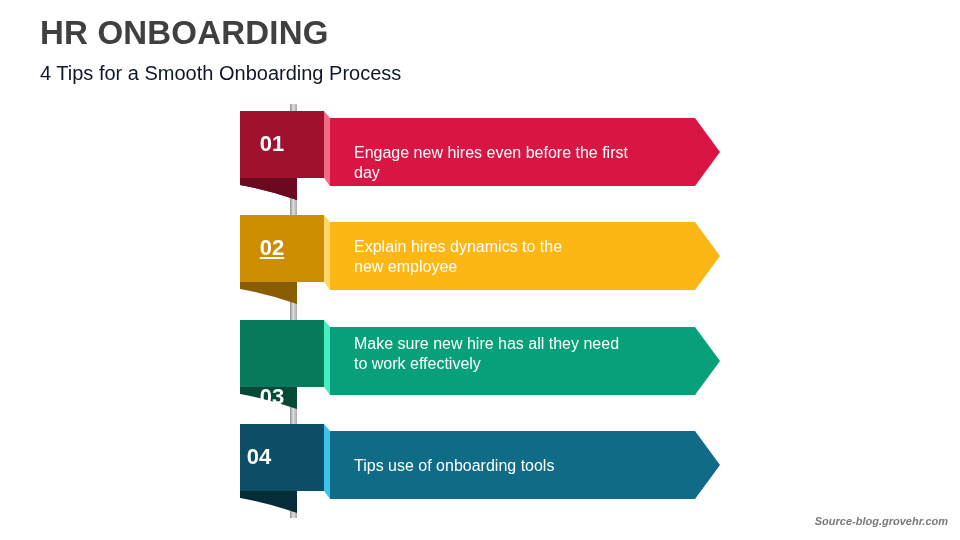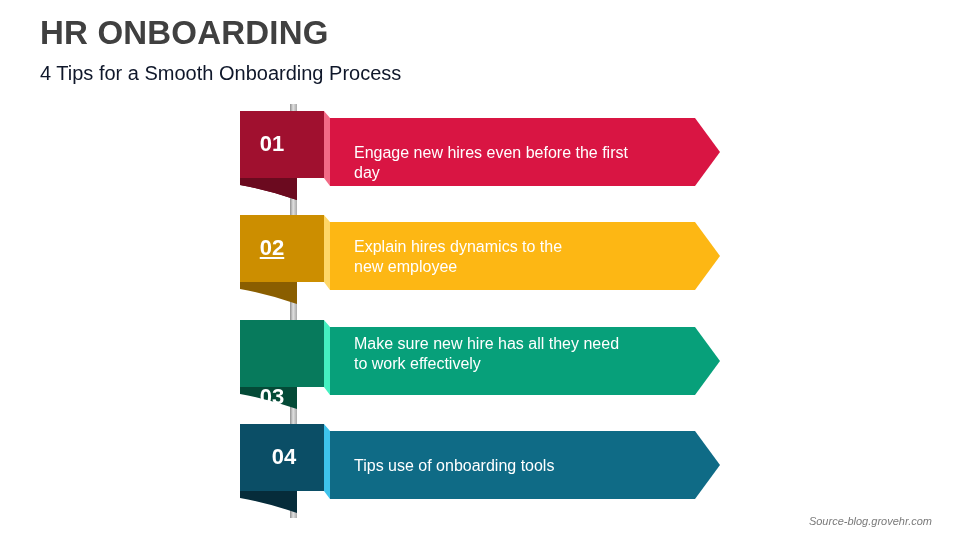--- a/index.html
+++ b/index.html
@@ -1,19 +1,19 @@
 <!DOCTYPE html>
 <html><head>
   <meta charset="utf-8">
   <style>
     html, body { margin:0; padding:0; }
     body { width:960px; height:540px; background:#ffffff; position:relative; overflow:hidden; font-family:"Liberation Sans", sans-serif; }
     .title { position:absolute; left:40px; top:14px; font-size:33px; font-weight:bold; color:#404040; letter-spacing:0.2px; }
     .subtitle { position:absolute; left:40px; top:62px; font-size:20px; color:#0f172a; }
-    .source { position:absolute; right:28px; top:515px; font-size:11px; font-weight:normal; font-style:italic; color:#7a7a7a; }
+    .source { position:absolute; right:12px; top:515px; font-size:11px; font-weight:bold; font-style:italic; color:#7a7a7a; }
     .pole { position:absolute; left:290px; top:104px; width:7px; height:414px;
             background:linear-gradient(to right,#8f8f8f,#e0e0e0 45%,#a8a8a8); }
     svg.diagram { position:absolute; left:0; top:0; }
     .num { position:absolute; width:64px; text-align:center; font-size:22px; font-weight:bold; color:#ffffff; }
     .txt { position:absolute; left:354px; width:300px; font-size:16px; color:#ffffff; line-height:20px; }
   </style>
 </head>
 <body>
 
 <div class="title">HR ONBOARDING</div>
@@ -55,16 +55,16 @@
 
 <div class="num" style="left:240px; top:131px;">01</div>
 <div class="txt" style="top:143px;">Engage new hires even before the first day</div>
 
 <div class="num" style="left:240px; top:235px;text-decoration:underline;">02</div>
 <div class="txt" style="top:237px; width:240px;">Explain hires dynamics to the new employee</div>
 
 <div class="num" style="left:240px; top:340px;margin-top:44px;">03</div>
 <div class="txt" style="top:334px; width:280px;">Make sure new hire has  all they need to work effectively</div>
 
-<div class="num" style="left:252px; top:444px;">04</div>
+<div class="num" style="left:227px; top:444px;">04</div>
 <div class="txt" style="top:456px;">Tips use of onboarding tools</div>
 
 <div class="source">Source-blog.grovehr.com</div>
 
 </body></html>

